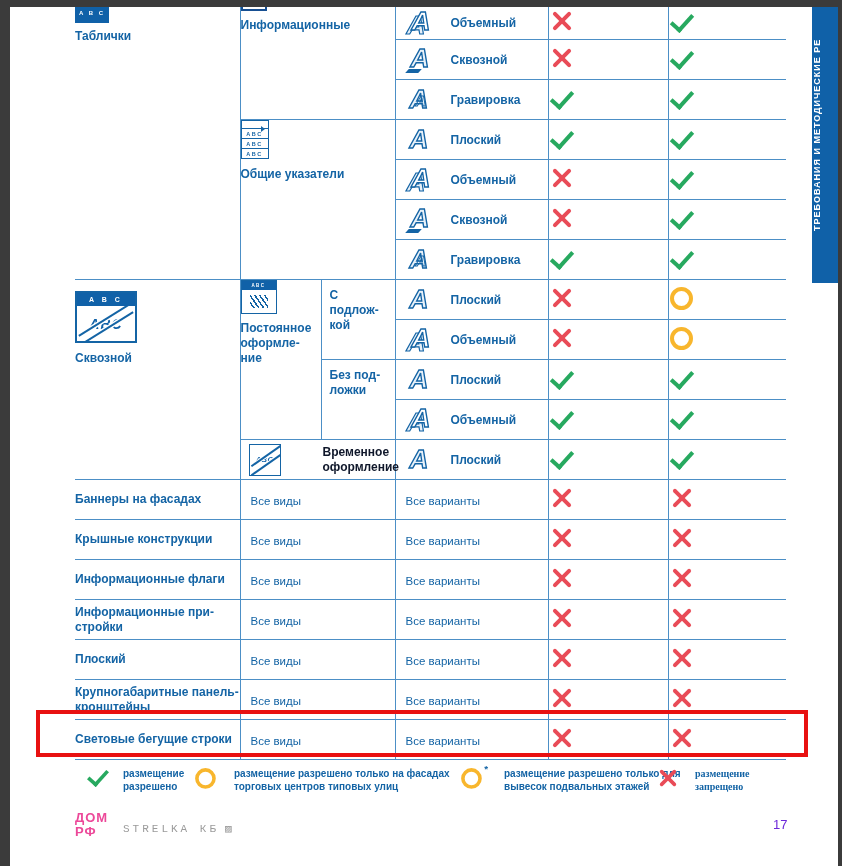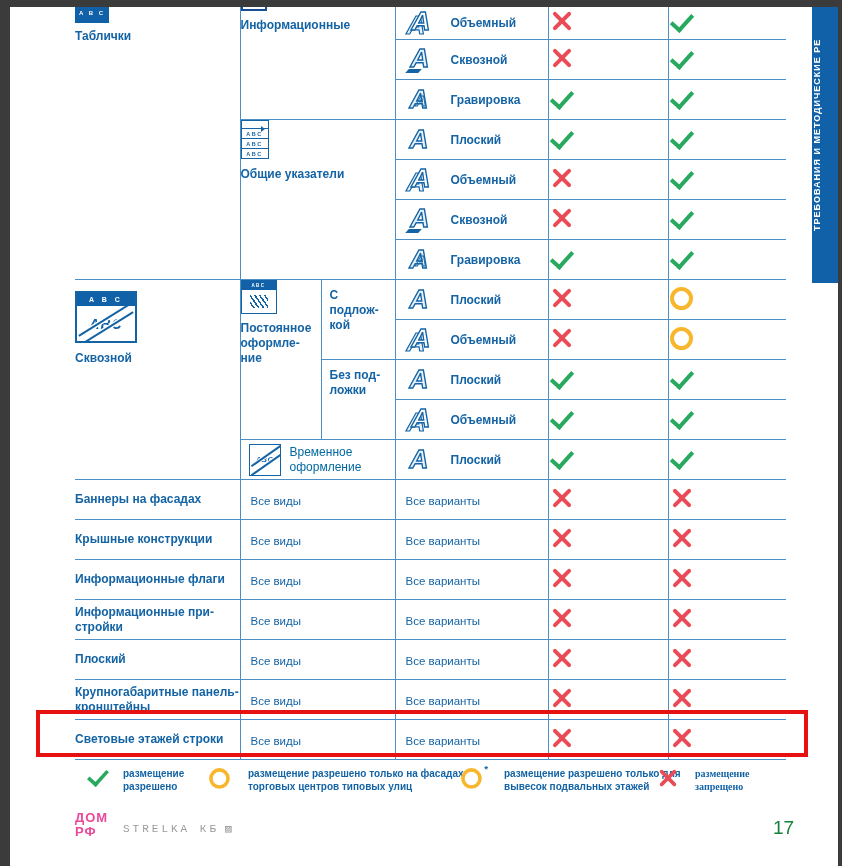--- a/index.html
+++ b/index.html
@@ -43,21 +43,21 @@
   .perm-icon{width:36px;height:34px;border:1.5px solid #1464a5;box-sizing:border-box;}
   .pi-head{height:9px;background:#1061a8;color:#fff;font-size:4.5px;font-weight:700;letter-spacing:1.5px;display:flex;align-items:center;justify-content:center;}
   .pi-body{height:22px;display:flex;align-items:center;justify-content:center;}
   .hatch{width:18px;height:13px;background:repeating-linear-gradient(55deg,transparent 0 2.5px,#1464a5 2.5px 4px);}
   .temp-icon{width:32px;height:32px;border:1.5px solid #1464a5;box-sizing:border-box;position:relative;display:flex;align-items:center;justify-content:center;overflow:hidden;flex:none;}
   .ti-abc{font-weight:700;font-style:italic;color:#1061a8;font-size:7.5px;letter-spacing:0.5px;}
   .ti-slash{position:absolute;width:36px;height:1.5px;background:#1464a5;box-shadow:0 0 0 1px #fff;left:-2px;}
   .ti-s1{top:10px;transform:rotate(-35deg);}
   .ti-s2{top:19px;transform:rotate(-35deg);}
   .temp-cell{display:flex;align-items:center;gap:9px;padding-left:8px;}
-  .temp-label{color:#0369a1;font-weight:400;font-size:12px;line-height:1.25;}
+  .temp-label{color:#0f172a;font-weight:700;font-size:12px;line-height:1.25;margin-left:33px;}
 
   
   .typ-cell{display:flex;align-items:center;gap:13px;padding-left:10px;}
   .a-glyph{position:relative;display:inline-block;width:32px;height:32px;flex:none;}
   .a-glyph::before,.a-glyph::after{position:absolute;font-weight:700;font-style:italic;font-size:26px;line-height:1;font-family:"Liberation Sans",sans-serif;}
   .a-flat::before{content:"A";left:4px;top:2px;color:#e8f1f9;-webkit-text-stroke:1.4px #1464a5;}
   .a-volume::before{content:"A";left:1px;top:5px;color:#e8f1f9;-webkit-text-stroke:1.2px #1464a5;}
   .a-volume::after{content:"A";left:6px;top:1px;color:#ffffff;-webkit-text-stroke:1.4px #1464a5;}
   .a-through::before{content:"A";left:5px;top:1px;color:#e8f1f9;-webkit-text-stroke:1.4px #1464a5;}
   .a-through::after{content:"";left:1px;top:25px;width:13px;height:4px;background:#1464a5;transform:skewX(-42deg);}
@@ -75,29 +75,29 @@
 
   
   .highlight-rect{position:absolute;left:26px;top:703px;width:772px;height:47px;border:4px solid #e81111;box-sizing:border-box;z-index:6;}
 
   
   .legend-item{position:absolute;display:flex;align-items:flex-start;}
   .legend-item .status{transform:scale(0.9);flex:none;margin-top:-2px;}
   .legend-text{color:#1464a5;font-size:10px;font-weight:700;line-height:1.3;}
   .legend-star{position:absolute;top:-4px;right:-6px;color:#1464a5;font-size:11px;font-weight:700;}
   .li-1{left:75px;top:760px;} .li-1 .legend-text{width:82px;margin-left:12px;}
-  .li-2{left:196px;top:760px;} .li-2 .legend-text{width:240px;margin-left:16px;}
+  .li-2{left:182px;top:760px;} .li-2 .legend-text{width:240px;margin-left:16px;}
   .li-3{left:448px;top:760px;} .li-3 .legend-text{width:190px;margin-left:20px;}
   .li-4{left:645px;top:760px;font-family:Liberation Serif, serif;} .li-4 .legend-text{width:90px;margin-left:14px;}
 
   
   .footer-logo{position:absolute;left:65px;top:804px;color:#ec4899;font-weight:700;font-size:13px;line-height:1.05;letter-spacing:1px;}
   .footer-brand{position:absolute;left:113px;top:815px;color:#9b9b9b;font-size:11px;letter-spacing:3px;font-family:"Liberation Mono","DejaVu Sans Mono",monospace;}
   .footer-hatch{color:#9b9b9b;font-size:11px;margin-left:6px;letter-spacing:0;}
-  .page-number{position:absolute;left:763px;top:810px;color:#15803d;font-size:19px;}
+  .page-number{position:absolute;left:763px;top:810px;color:#6d28d9;font-size:13px;}
 </style>
 </head>
 <body>
 
 <div class="frame-top"></div>
 <div class="frame-left"></div>
 
 <div class="page">
 
   <div class="side-tab">
@@ -342,21 +342,21 @@
       <td class="bt br cat-pad">
             <div class="cat-label">Крупногабаритные панель-кронштейны</div>
           </td>
       <td class="bt br" colspan="2" style="padding-left:10px"><span class="plain-label">Все виды</span></td>
       <td class="bt br" style="padding-left:10px"><span class="plain-label">Все варианты</span></td>
       <td class="bt br st-cell"><span class="status s-forbidden"></span></td>
       <td class="bt st-cell"><span class="status s-forbidden"></span></td>
     </tr>
     <tr class="rh">
       <td class="bt bb br cat-pad">
-            <div class="cat-label">Световые этажей строки</div>
+            <div class="cat-label">Световые бегущие строки</div>
           </td>
       <td class="bt bb br" colspan="2" style="padding-left:10px"><span class="plain-label">Все виды</span></td>
       <td class="bt bb br" style="padding-left:10px"><span class="plain-label">Все варианты</span></td>
       <td class="bt bb br st-cell"><span class="status s-forbidden"></span></td>
       <td class="bt bb st-cell"><span class="status s-forbidden"></span></td>
     </tr>
   </tbody>
     </table>
 
   <div class="highlight-rect"></div>

